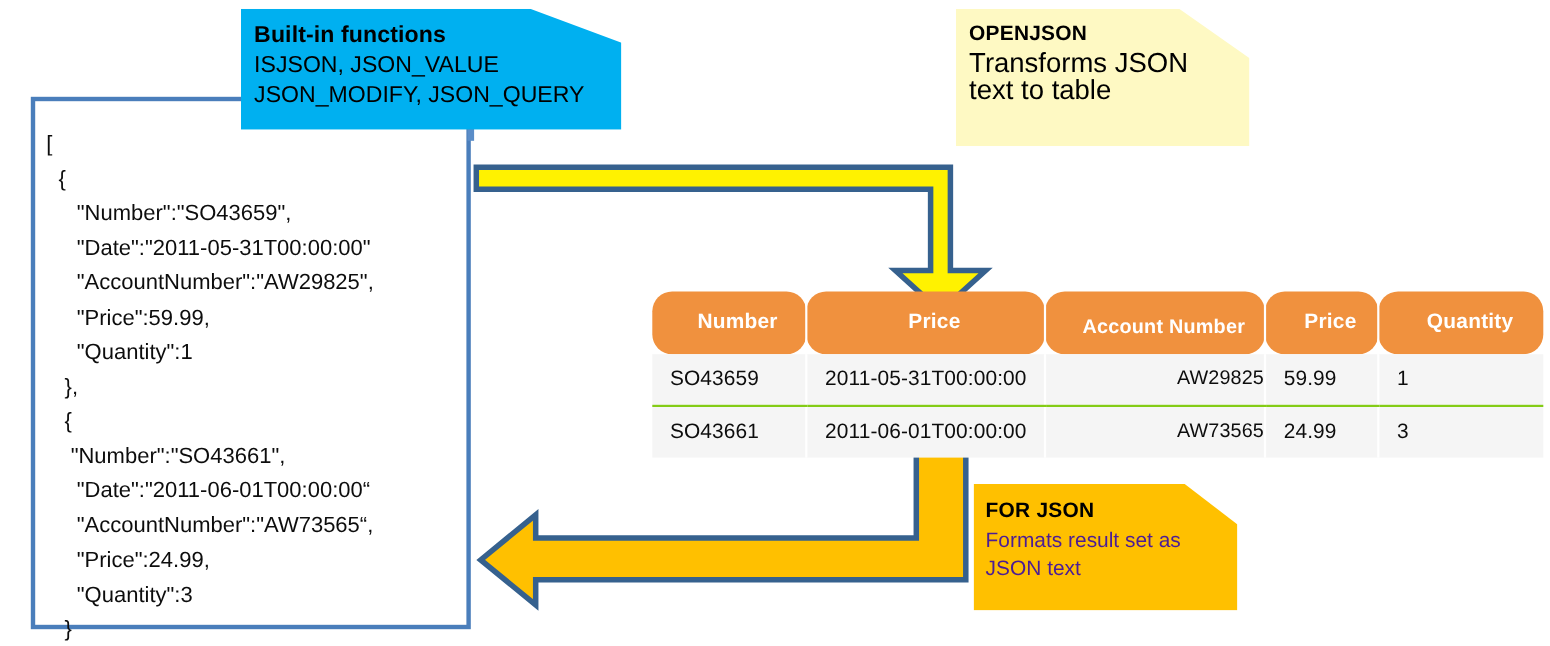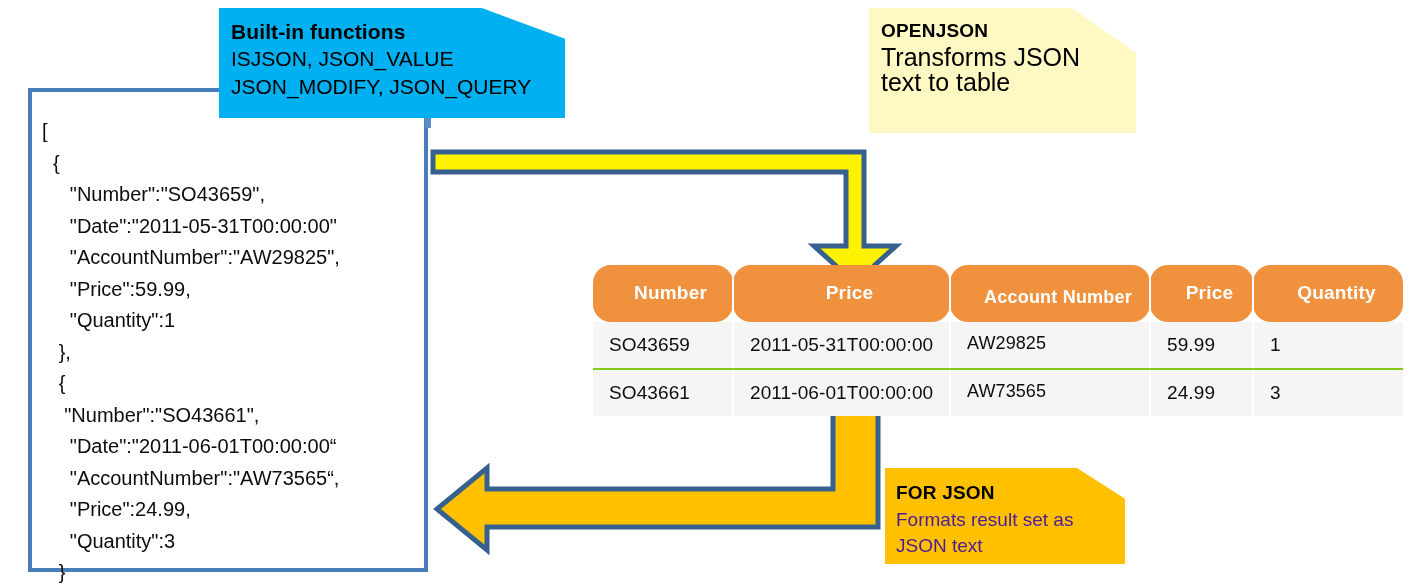--- a/index.html
+++ b/index.html
@@ -102,27 +102,26 @@
     line-height: 25px;
     width: 235px;
   }
 
   
   .callout-orange {
     position: absolute;
     left: 885px;
     top: 440px;
     width: 240px;
-    height: 96px;
+    height: 115px;
     background: #FFC000;
     -webkit-clip-path: polygon(0 0, 80% 0, 100% 32%, 100% 100%, 0 100%);
     clip-path: polygon(0 0, 80% 0, 100% 32%, 100% 100%, 0 100%);
     box-sizing: border-box;
     padding: 10px 0 0 11px;
-    margin-top: 28px;
   }
   .callout-orange .ttl {
     font-size: 19px;
     font-weight: bold;
     color: #000000;
     line-height: 29px;
     letter-spacing: 0.2px;
   }
   .callout-orange .body {
     font-size: 19px;
@@ -174,20 +173,21 @@
     font-size: 19px;
     padding: 11px 0 11px 16px;
     border-right: 2px solid #ffffff;
     border-bottom: 2px solid #84cc16;
     vertical-align: middle;
     letter-spacing: 0.1px;
   }
   .result-table td.alt {
     font-size: 18px;
     padding-bottom: 14px;
+    text-align: right;
   }
   .result-table td:last-child { border-right: none; }
   .result-table tr:last-child td { border-bottom: none; }
 </style>
 </head>
 <body>
 
 <div id="canvas">
 
   <div class="json-box">

